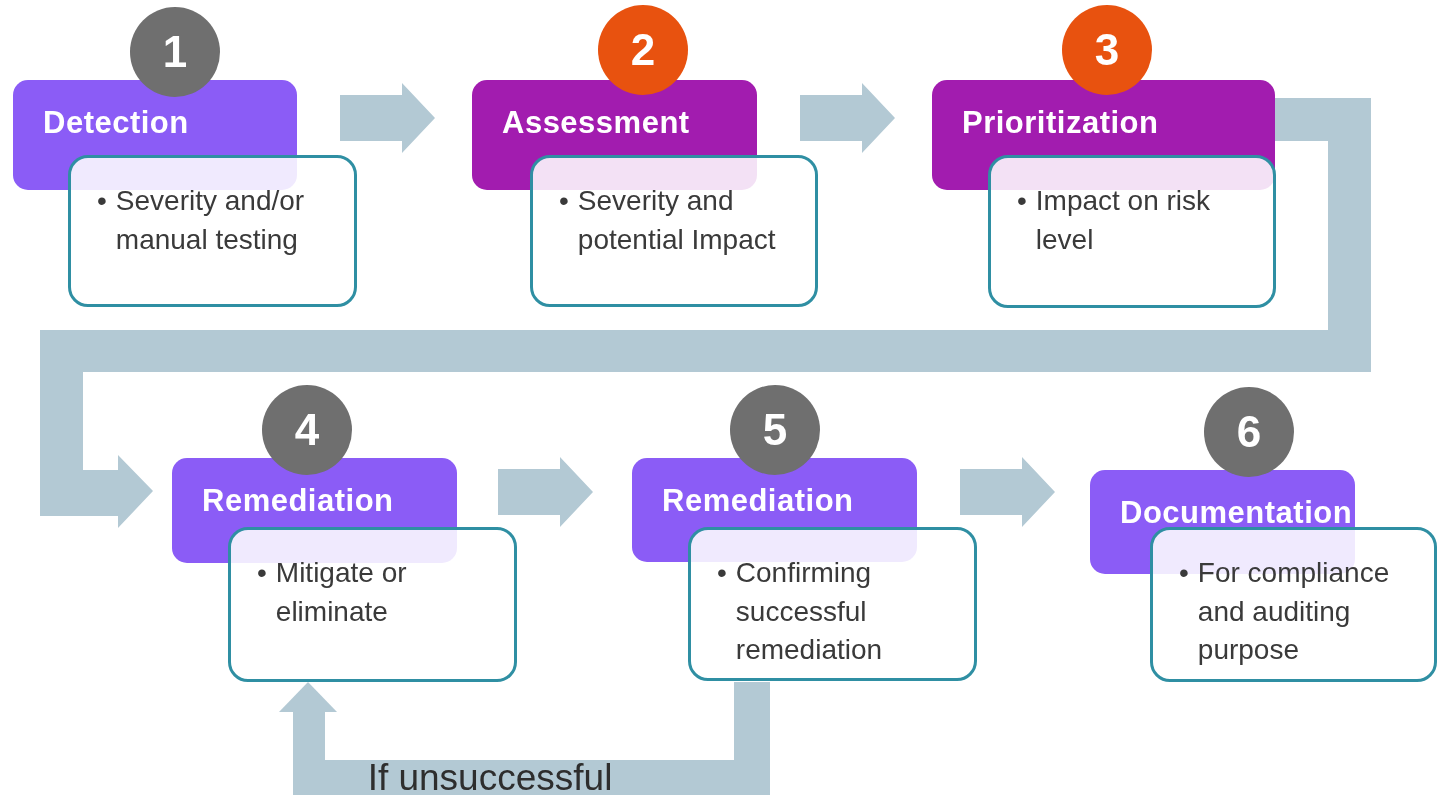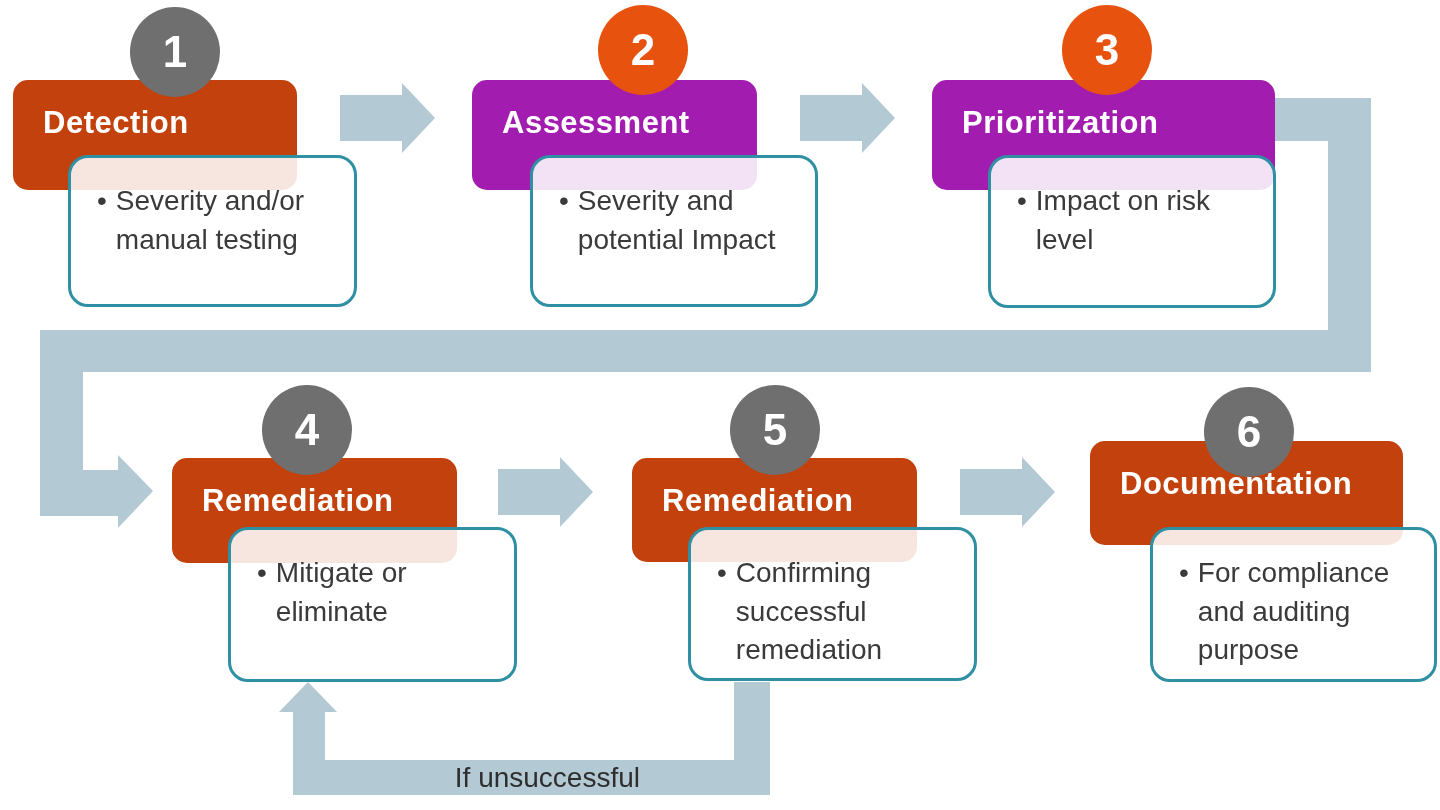--- a/index.html
+++ b/index.html
@@ -20,28 +20,28 @@
   .pos-b3{left:1062px;top:5px;}
   .pos-b4{left:262px;top:385px;}
   .pos-b5{left:730px;top:385px;}
   .pos-b6{left:1204px;top:387px;}
   
   .hdr{
     position:absolute;border-radius:15px;z-index:1;box-sizing:border-box;
     color:#ffffff;font-weight:bold;font-size:31px;letter-spacing:0.5px;
     padding:25px 0 0 30px;
   }
-  .hdr.gray{background:#c2410c;}
+  .hdr.gray{background:#8b5cf6;}
   .hdr.teal{background:#a21caf;}
   .pos-h1{left:13px;top:80px;width:284px;height:110px;}
   .pos-h2{left:472px;top:80px;width:285px;height:110px;}
   .pos-h3{left:932px;top:80px;width:343px;height:110px;}
   .pos-h4{left:172px;top:458px;width:285px;height:105px;}
   .pos-h5{left:632px;top:458px;width:285px;height:104px;}
-  .pos-h6{left:1090px;top:441px;width:313px;height:104px;}
+  .pos-h6{left:1090px;top:470px;width:265px;height:104px;}
   
   .box{
     position:absolute;z-index:2;box-sizing:border-box;
     background:rgba(255,255,255,0.87);
     border:3px solid #2f8fa3;border-radius:20px;
     padding:24px 18px 0 26px;display:flex;gap:9px;
     font-size:28px;line-height:1.38;color:#3a3a3a;
   }
   .box .bullet{flex:0 0 auto;}
   .pos-x1{left:68px;top:155px;width:289px;height:152px;}
@@ -66,22 +66,22 @@
   .pos-whead{left:83px;top:455px;}
   .pos-fright{left:734px;top:682px;width:36px;height:113px;}
   .pos-fbottom{left:293px;top:760px;width:477px;height:35px;}
   .pos-fleft{left:293px;top:710px;width:32px;height:85px;}
   .fb-head{
     position:absolute;left:279px;top:682px;width:0;height:0;z-index:0;
     border-left:29px solid transparent;border-right:29px solid transparent;
     border-bottom:30px solid #b3c9d4;
   }
   .fb-label{
-    position:absolute;left:340px;top:760px;width:300px;text-align:right;
-    font-size:28px;line-height:35px;color:#2e2e2e;z-index:2;
+    position:absolute;left:340px;top:760px;width:300px;text-align:center;
+    font-size:37px;line-height:35px;color:#2e2e2e;z-index:2;
   }
 </style>
 </head>
 <body>
 
 <div id="canvas">
 
   <div class="band pos-wtop"></div>
   <div class="band pos-wright"></div>
   <div class="band pos-wmid"></div>

